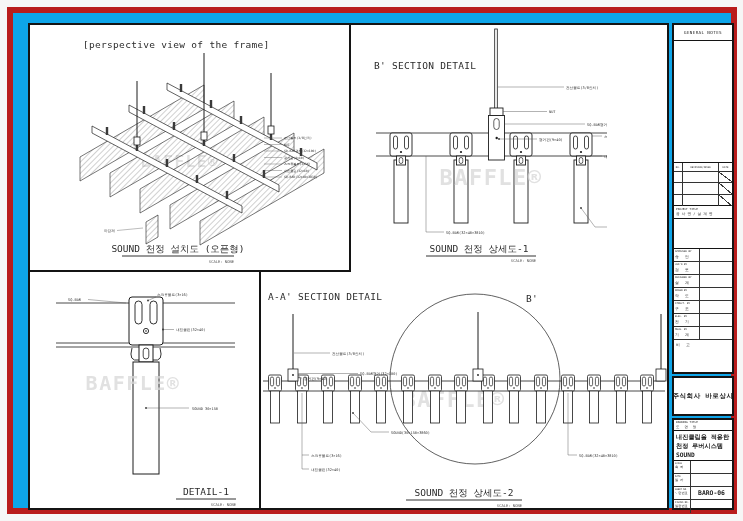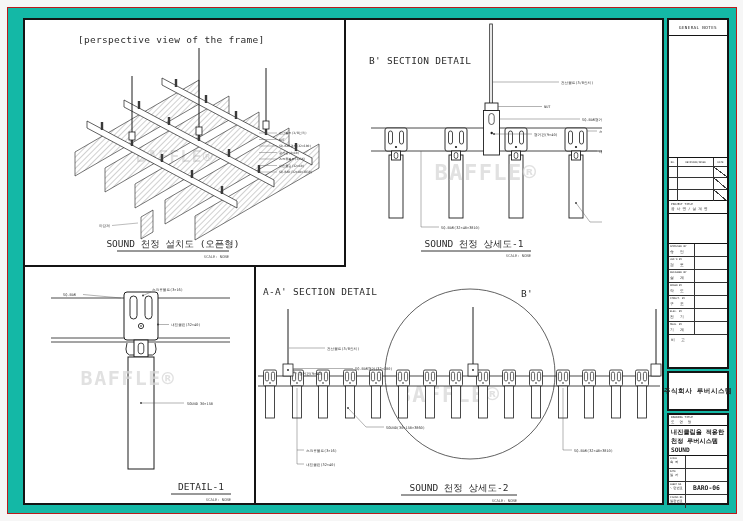--- a/index.html
+++ b/index.html
@@ -1,19 +1,19 @@
 <!DOCTYPE html>
 <html><head>
 <meta charset="utf-8">
 <style>
   *{margin:0;padding:0;box-sizing:border-box}
   html,body{width:743px;height:521px;background:#f6f6f6;overflow:hidden;
     font-family:"DejaVu Sans Mono","Liberation Mono",monospace;color:#222}
   .page-frame{position:absolute;left:7px;top:7px;width:730px;height:507px;
-    border:1px solid #b91c1c;background:#14b8a6}
+    border:6px solid #b91c1c;background:#0ea5e9}
   .drawing-area{position:absolute;left:15px;top:10px;width:641px;height:487px;
     border:2px solid #141414;background:#fff}
   .box{position:absolute;overflow:hidden}
   .box-perspective{left:0;top:0;width:321px;height:247px;border-right:2px solid #141414;border-bottom:2px solid #141414}
   .box-bsection{left:321px;top:0;width:256px;height:247px}
   .box-detail1{left:0;top:247px;width:231px;height:236px;border-right:2px solid #141414}
   .box-asection{left:231px;top:247px;width:406px;height:236px}
   svg{display:block}
   svg text{fill:#2b2b2b;font-family:"DejaVu Sans Mono","Liberation Mono",monospace}
   .h{font-size:9.5px;letter-spacing:.3px}
@@ -360,21 +360,21 @@
             <div class="ko">기 계</div>
           </div>
         <div class="sr-v"></div>
       </div>
       <div class="tb-remarks">
         <span>비 고</span>
       </div>
     </div>
 
     <div class="tb-sec" style="top:353px;height:40px">
-      <div class="tb-company">주식회사 루버시스템</div>
+      <div class="tb-company">주식회사 바로상사</div>
     </div>
 
     <div class="tb-sec" style="top:395px;height:92px">
       <div class="tb-dt-h">
         <span class="en">DRAWING TITLE</span>
         <span class="ko">도 면 명</span>
       </div>
       <div class="tb-dt">
         <div>내진클립을 적용한</div>
         <div>천정 루버시스템</div>

